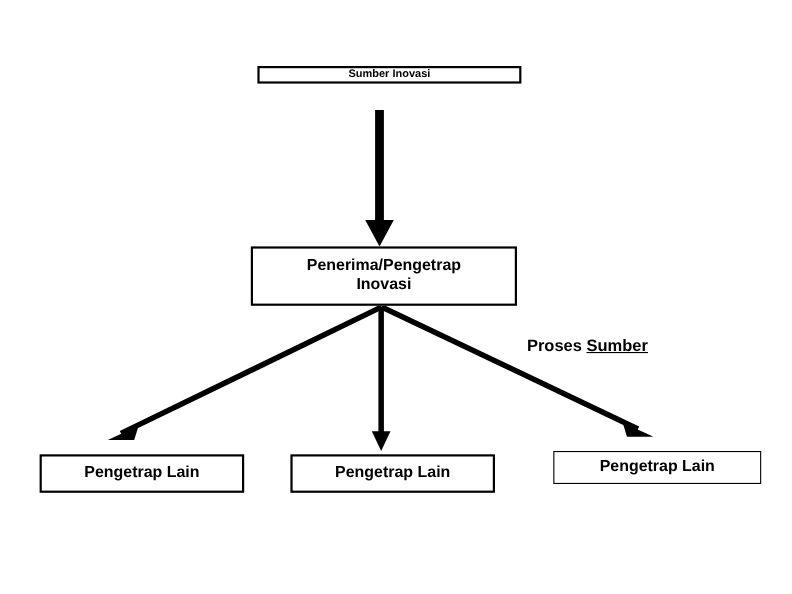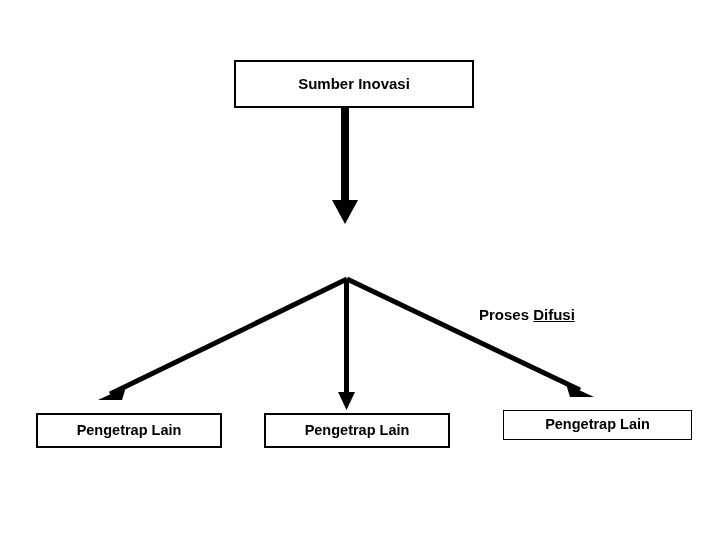--- a/index.html
+++ b/index.html
@@ -45,22 +45,22 @@
     color: #000000;
     font-weight: bold;
     white-space: nowrap;
     z-index: 4;
   }
   .edge-label .plain { text-decoration: none; }
   .edge-label .underlined { text-decoration: underline; }
 
   
   #box-source {
-    left: 234px; top: 60px; width: 240px; height: 48px;
-    font-size: 15px;
+    left: 234px; top: 60px; width: 240px; height: 16px;
+    font-size: 10px;
     align-items: center;
   }
   #box-receiver {
     left: 228px; top: 224px; width: 242px; height: 54px;
     font-size: 14.5px;
   }
   #box-adopter-left {
     left: 36px; top: 413px; width: 186px; height: 35px;
     font-size: 14.5px;
   }
@@ -103,23 +103,29 @@
       <line x1="347" y1="279" x2="580" y2="390" stroke="#000000" stroke-width="5"></line>
       <polygon points="594,397 566,384 570,397" fill="#000000"></polygon>
     </g>
   </svg>
 
   <div class="node-box" id="box-source">
     <span>Sumber Inovasi</span>
   </div>
 
 
+  <div class="node-box" id="box-receiver">
+    <span>
+      <span>Penerima/Pengetrap</span><br>
+      <span>Inovasi</span>
+    </span>
+  </div>
 
   <div class="edge-label" id="label-difusi">
-    <span class="plain">Proses </span><span class="underlined">Difusi</span>
+    <span class="plain">Proses </span><span class="underlined">Sumber</span>
   </div>
 
   <div class="node-box" id="box-adopter-left">
     <span>Pengetrap Lain</span>
   </div>
 
   <div class="node-box" id="box-adopter-center">
     <span>Pengetrap Lain</span>
   </div>
 

